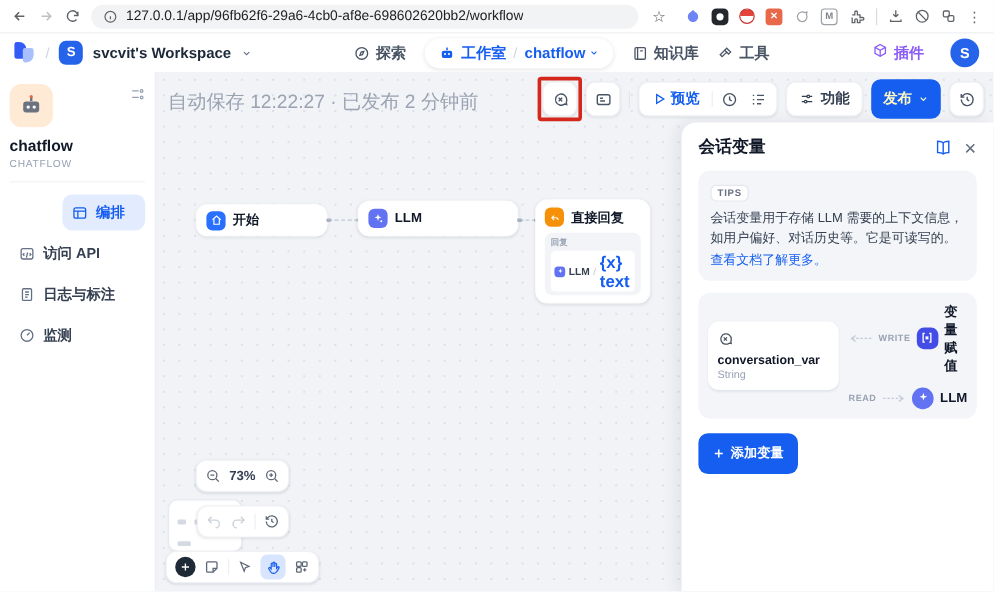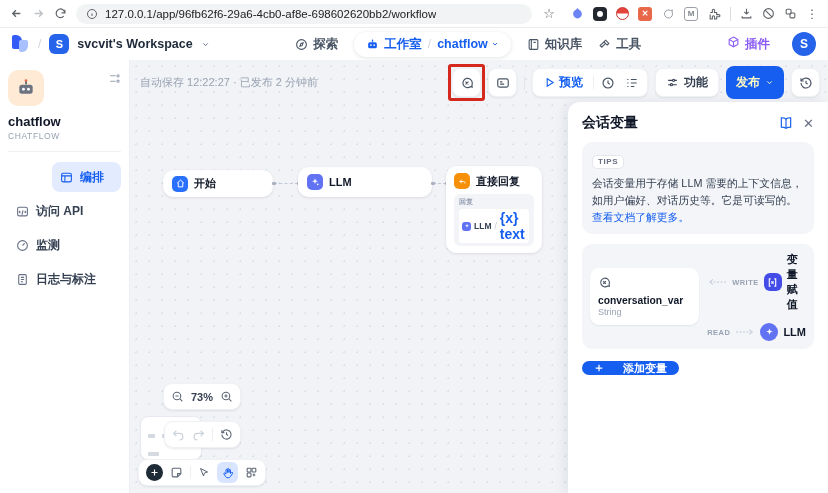--- a/index.html
+++ b/index.html
@@ -56,21 +56,21 @@
   .sb-top { display:flex; justify-content:space-between; align-items:flex-start; }
   .sb-switch { color:#98a2b3; margin-top:2px; }
   .app-name { font-size:13px; font-weight:700; color:#101828; margin-top:8px; }
   .app-type { font-size:8.5px; color:#98a2b3; letter-spacing:.6px; margin-top:2px; }
   .sb-div { height:1px; background:#f0f2f5; margin:10px 0; }
   .menu-item { display:flex; align-items:center; gap:7px; height:30px; border-radius:8px; padding:0 8px; font-size:12px; color:#354052; font-weight:600; margin-bottom:4px; }
   .menu-item.active { background:#e3ebfe; color:#155eef;margin-left:44px; }
   .menu-item .mi { color:#667085; }
   .menu-item.active .mi { color:#155eef; }
 
-  .autosave { position:absolute; left:140px; top:15px; font-size:11px; color:#9aa3b2; }
+  .autosave { position:absolute; left:140px; top:15px; font-size:16px; color:#9aa3b2; }
 
   
   .canvas-toolbar { position:absolute; top:6px; right:8px; display:flex; align-items:center; gap:7px; z-index:6; }
   .tb-btn { width:29px; height:29px; background:#fff; border-radius:8px; box-shadow:0 1px 2px rgba(16,24,40,.08); border:1px solid #f0f1f4; display:grid; place-items:center; color:#495464; position:relative; }
   .annotation-box { position:absolute; inset:-5px; border:3px solid #d4281c; border-radius:3px; pointer-events:none; }
   .tb-sep { width:1px; height:14px; background:#e2e5ea; }
   .tb-group { display:flex; align-items:center; background:#fff; border-radius:8px; box-shadow:0 1px 2px rgba(16,24,40,.08); border:1px solid #f0f1f4; height:29px; padding:0 3px; }
   .tb-preview { display:flex; align-items:center; gap:4px; color:#155eef; font-size:12px; font-weight:700; padding:0 8px; }
   .tb-gicon { width:24px; height:24px; display:grid; place-items:center; color:#495464; }
   .g-sep { width:1px; height:13px; background:#eceef2; margin:0 2px; }
@@ -128,21 +128,21 @@
   .var-card { background:#fff; border-radius:9px; box-shadow:0 1px 2px rgba(16,24,40,.07); padding:8px; width:110px; }
   .var-card .vicon { color:#495464; }
   .var-name { font-size:10.3px; font-weight:700; color:#101828; margin-top:6px; white-space:nowrap; }
   .var-type { font-size:9px; color:#98a2b3; margin-top:1px; }
   .io-col { flex:1; display:flex; flex-direction:column; gap:11px; }
   .io-row { display:flex; align-items:center; gap:5px; }
   .io-label { font-size:7.5px; font-weight:700; color:#98a2b3; letter-spacing:.5px; }
   .io-icon { width:18px; height:18px; border-radius:6px; display:grid; place-items:center; color:#fff; flex:0 0 auto; }
   .io-name { font-size:11px; font-weight:700; color:#101828; }
   .dash { color:#c2c9d6; }
-  .add-var-btn { margin-top:12px; display:inline-flex; align-items:center; gap:19px; background:#155eef; color:#fff; border-radius:8px; height:14px; padding:0 12px; font-size:11px; font-weight:700; }
+  .add-var-btn { margin-top:12px; display:inline-flex; align-items:center; gap:5px; background:#155eef; color:#fff; border-radius:8px; height:34px; padding:0 12px; font-size:11px; font-weight:700; }
 </style>
 </head>
 <body>
 
 <div class="browser">
   <span class="bicon">
       <svg width="13" height="13" viewBox="0 0 24 24" fill="none" stroke="currentColor" stroke-width="2.4">
         <path d="M19 12H5M11 18l-6-6 6-6"></path>
       </svg>
     </span>
@@ -326,34 +326,34 @@
           <svg width="13" height="13" viewBox="0 0 24 24" fill="none" stroke="currentColor" stroke-width="2">
             <rect x="3" y="4" width="18" height="16" rx="3"></rect>
             <path d="M8 11l-2 2 2 2M16 11l2 2-2 2M13 10l-2 8"></path>
           </svg>
         </span>
       <span>访问 API</span>
     </div>
     <div class="menu-item">
       <span class="mi">
           <svg width="13" height="13" viewBox="0 0 24 24" fill="none" stroke="currentColor" stroke-width="2">
+            <rect x="5" y="3" width="14" height="18" rx="2"></rect>
+            <path d="M9 8h6M9 12h6M9 16h4"></path>
+          </svg>
+        </span>
+      <span>日志与标注</span>
+    </div>
+    <div class="menu-item">
+      <span class="mi">
+          <svg width="13" height="13" viewBox="0 0 24 24" fill="none" stroke="currentColor" stroke-width="2">
             <circle cx="12" cy="12" r="9"></circle>
             <path d="M12 12l4-4"></path>
           </svg>
         </span>
       <span>监测</span>
-    </div>
-    <div class="menu-item">
-      <span class="mi">
-          <svg width="13" height="13" viewBox="0 0 24 24" fill="none" stroke="currentColor" stroke-width="2">
-            <rect x="5" y="3" width="14" height="18" rx="2"></rect>
-            <path d="M9 8h6M9 12h6M9 16h4"></path>
-          </svg>
-        </span>
-      <span>日志与标注</span>
     </div>
   </div>
 
   <div class="autosave">自动保存 12:22:27 · 已发布 2 分钟前</div>
 
   <div class="canvas-toolbar">
     <span class="tb-btn">
       <span>
           <svg width="14" height="14" viewBox="0 0 24 24" fill="none" stroke="currentColor" stroke-width="2">
             <path d="M21 12a8 8 0 1 0-3.2 6.4L21 19l-.6-3A8 8 0 0 0 21 12z"></path>

